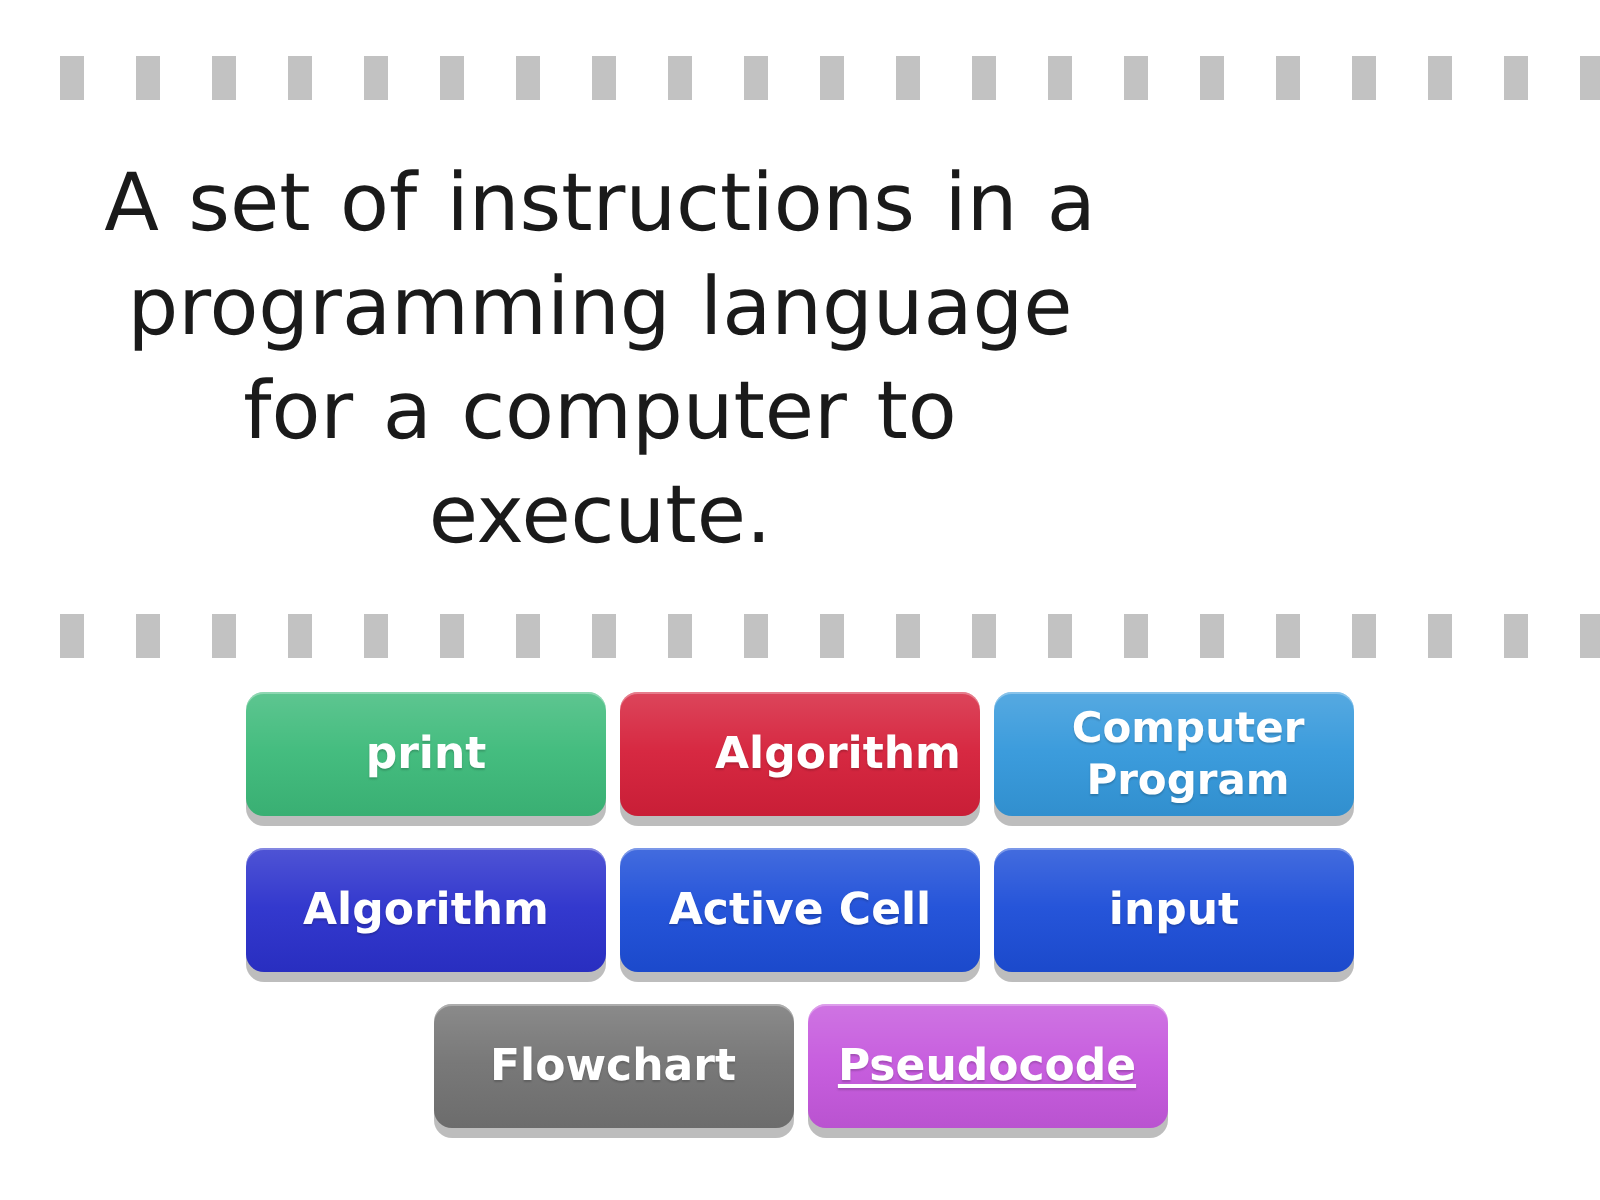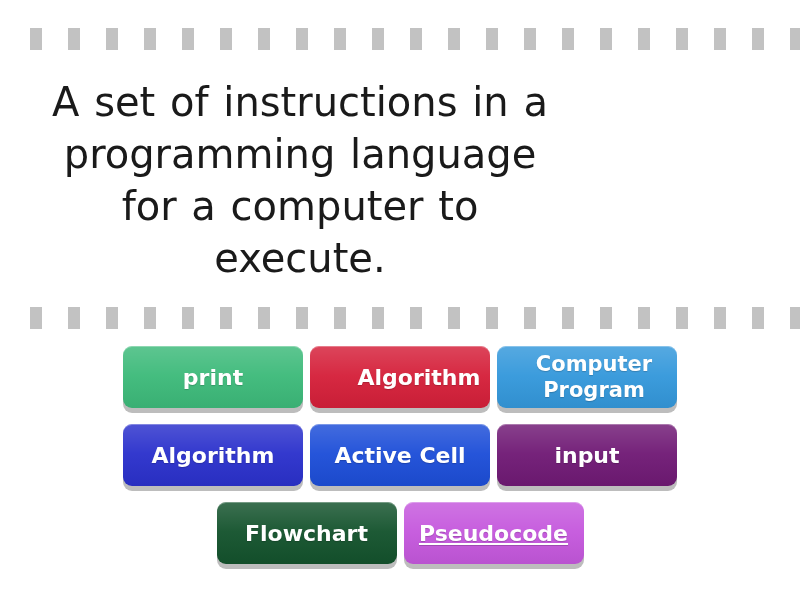--- a/index.html
+++ b/index.html
@@ -165,27 +165,27 @@
       </button>
     </div>
 
     <div class="tile-row">
       <button class="tile tile-variable" style="background-color: rgb(43, 49, 204); color: rgb(255, 255, 255);">
         <span class="tile-label">Algorithm</span>
       </button>
       <button class="tile tile-active" style="background-color: #1d4ed8; color: rgb(255, 255, 255);">
         <span class="tile-label">Active Cell</span>
       </button>
-      <button class="tile tile-input" style="background-color: #701a75; color: rgb(255, 255, 255);">
+      <button class="tile tile-input" style="background-color: #1d4ed8; color: rgb(255, 255, 255);">
         <span class="tile-label">input</span>
       </button>
     </div>
 
     <div class="tile-row">
-      <button class="tile tile-flow" style="background-color: #14532d; color: rgb(255, 255, 255);">
+      <button class="tile tile-flow" style="background-color: #737373; color: rgb(255, 255, 255);">
         <span class="tile-label">Flowchart</span>
       </button>
       <button class="tile tile-pseudo" style="background-color: rgb(197, 88, 221); color: rgb(255, 255, 255); text-decoration: underline;">
         <span class="tile-label">Pseudocode</span>
       </button>
     </div>
 
   </div>
 </div>
 

